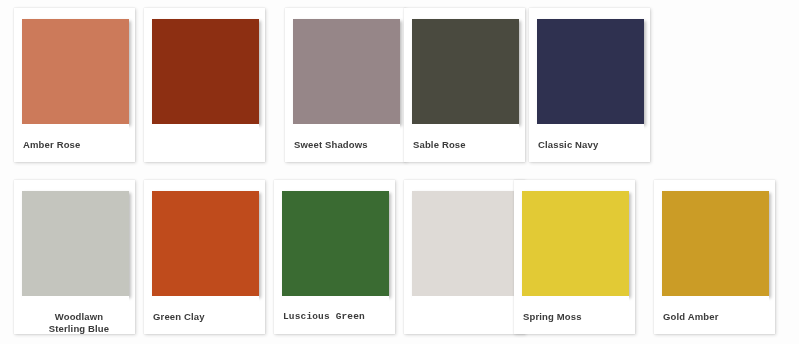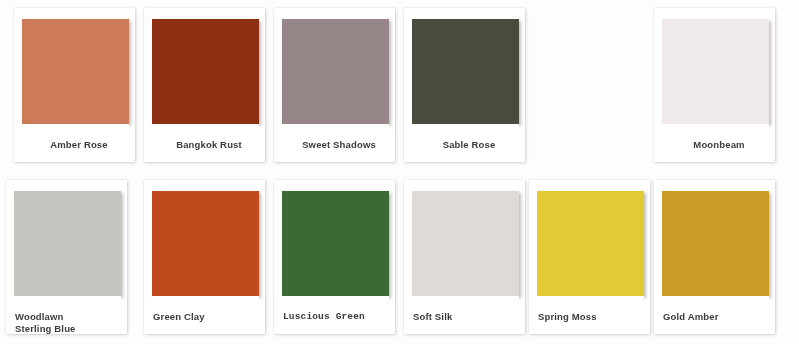--- a/index.html
+++ b/index.html
@@ -24,21 +24,21 @@
     height: 344px;
     background: #fdfdfd;
   }
 
   .swatch-row {
     position: absolute;
     left: 0;
     width: 799px;
     height: 172px;
   }
-  .swatch-row.row-1 { top: 0; text-align: center; }
+  .swatch-row.row-1 { top: 0; }
   .swatch-row.row-2 { top: 172px; }
 
   .swatch-card {
     position: absolute;
     top: 8px;
     width: 121px;
     height: 154px;
     background: #ffffff;
     box-shadow: 1px 1px 3px rgba(120,120,120,0.30),
                 0 0 1px rgba(160,160,160,0.45);
@@ -91,46 +91,45 @@
           <div class="swatch-chip" style="background: rgb(204, 122, 90);"></div>
           <div class="swatch-chip-base"></div>
         </div>
         <div class="swatch-label">Amber Rose</div>
       </div>
       <div class="swatch-card" style="left: 144px;">
         <div class="swatch-chip-wrap">
           <div class="swatch-chip" style="background: rgb(141, 47, 18);"></div>
           <div class="swatch-chip-base"></div>
         </div>
-        <div class="swatch-label">Bangkok Rust</div>
       </div>
-      <div class="swatch-card" style="left: 274px;">
+      <div class="swatch-card" style="left: 285px;">
         <div class="swatch-chip-wrap">
           <div class="swatch-chip" style="background: rgb(150, 134, 136);"></div>
           <div class="swatch-chip-base"></div>
         </div>
         <div class="swatch-label">Sweet Shadows</div>
       </div>
       <div class="swatch-card" style="left: 404px;">
         <div class="swatch-chip-wrap">
           <div class="swatch-chip" style="background: rgb(74, 74, 63);"></div>
           <div class="swatch-chip-base"></div>
         </div>
         <div class="swatch-label">Sable Rose</div>
       </div>
-      <div class="swatch-card" style="left: 654px;">
+      <div class="swatch-card" style="left: 529px;">
         <div class="swatch-chip-wrap">
-          <div class="swatch-chip" style="background: rgb(239, 233, 234);"></div>
+          <div class="swatch-chip" style="background: rgb(47, 49, 80);"></div>
           <div class="swatch-chip-base"></div>
         </div>
-        <div class="swatch-label">Moonbeam</div>
+        <div class="swatch-label">Classic Navy</div>
       </div>
     </div>
   <div class="swatch-row row-2">
-      <div class="swatch-card" style="left: 6px;">
+      <div class="swatch-card" style="left: 14px; text-align: center;">
         <div class="swatch-chip-wrap">
           <div class="swatch-chip" style="background: rgb(196, 197, 190);"></div>
           <div class="swatch-chip-base"></div>
         </div>
         <div class="swatch-label">Woodlawn
 Sterling Blue</div>
       </div>
       <div class="swatch-card" style="left: 144px;">
         <div class="swatch-chip-wrap">
           <div class="swatch-chip" style="background: rgb(191, 75, 28);"></div>
@@ -143,23 +142,22 @@
           <div class="swatch-chip" style="background: rgb(58, 107, 50);"></div>
           <div class="swatch-chip-base"></div>
         </div>
         <div class="swatch-label">Luscious Green</div>
       </div>
       <div class="swatch-card" style="left: 404px;">
         <div class="swatch-chip-wrap">
           <div class="swatch-chip" style="background: rgb(222, 218, 214);"></div>
           <div class="swatch-chip-base"></div>
         </div>
-        <div class="swatch-label">Soft Silk</div>
       </div>
-      <div class="swatch-card" style="left: 529px; text-decoration: underline;">
+      <div class="swatch-card" style="left: 514px; text-decoration: underline;">
         <div class="swatch-chip-wrap">
           <div class="swatch-chip" style="background: rgb(226, 202, 53);"></div>
           <div class="swatch-chip-base"></div>
         </div>
         <div class="swatch-label">Spring Moss</div>
       </div>
       <div class="swatch-card" style="left: 654px;">
         <div class="swatch-chip-wrap">
           <div class="swatch-chip" style="background: rgb(203, 156, 38);"></div>
           <div class="swatch-chip-base"></div>

